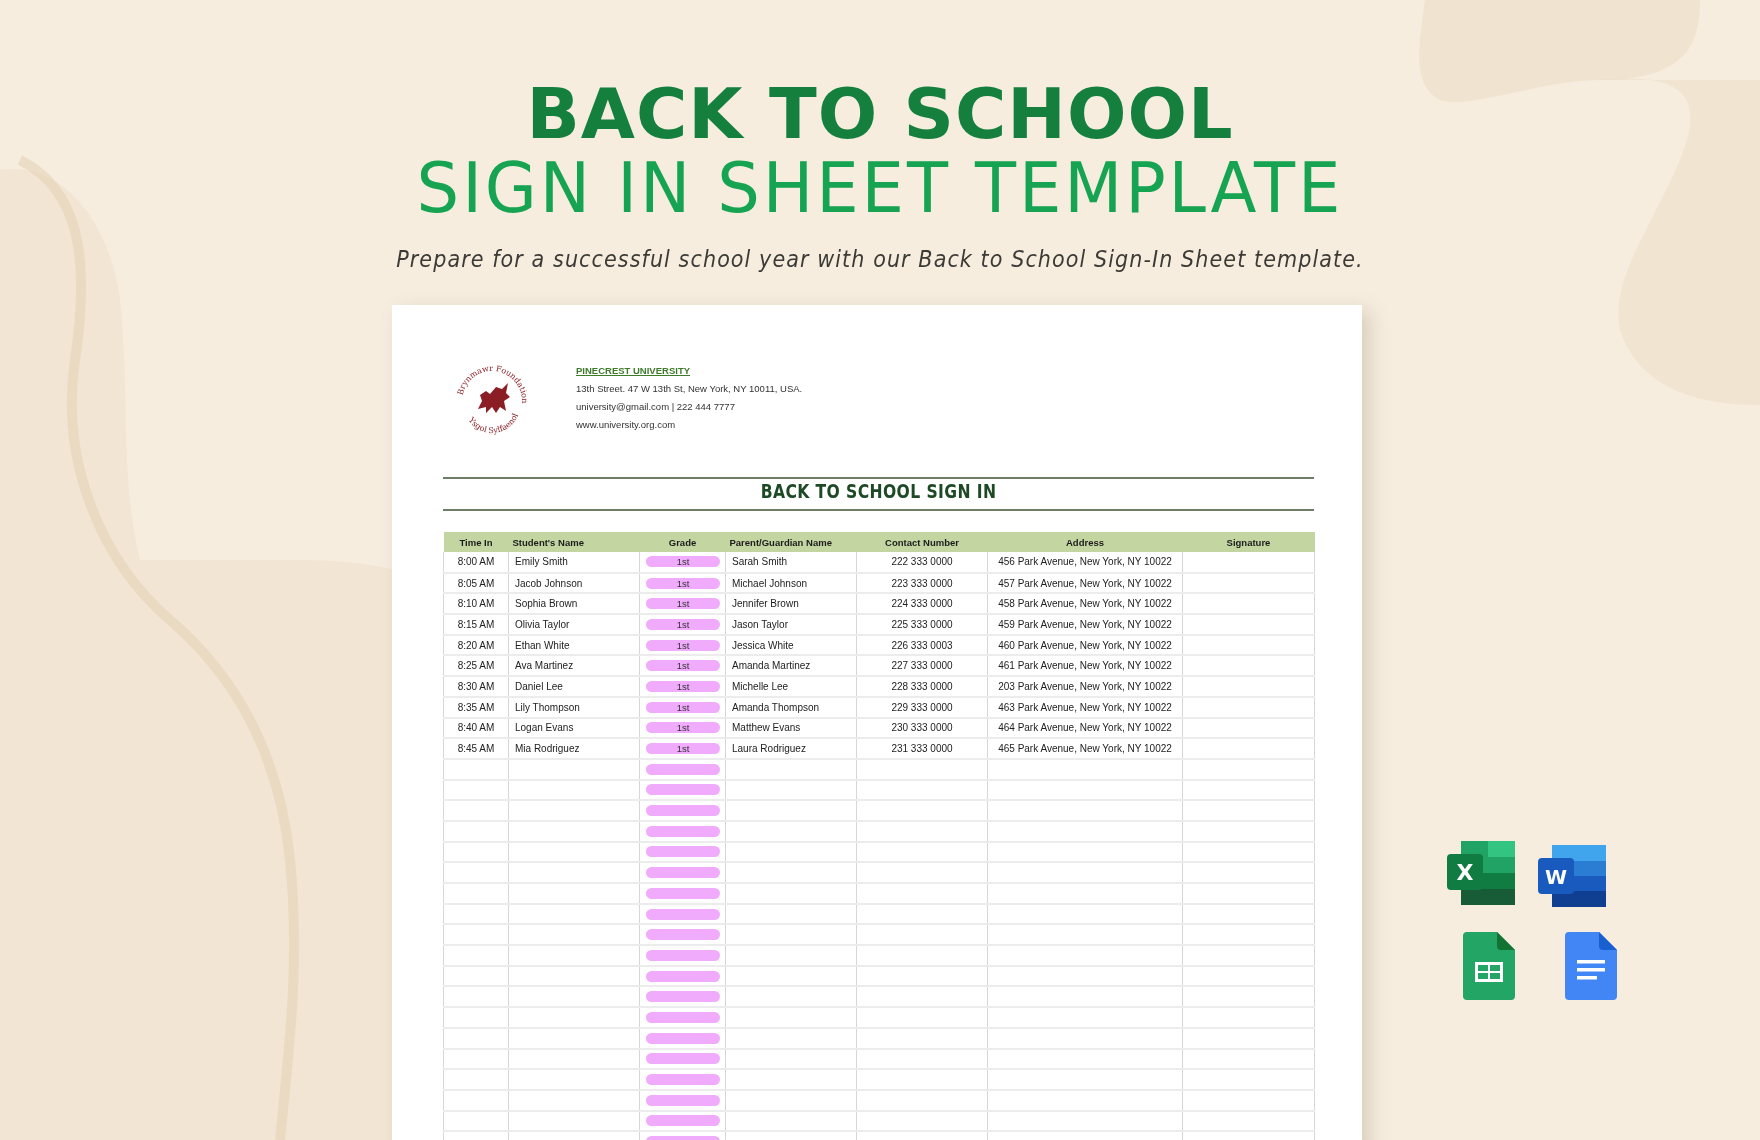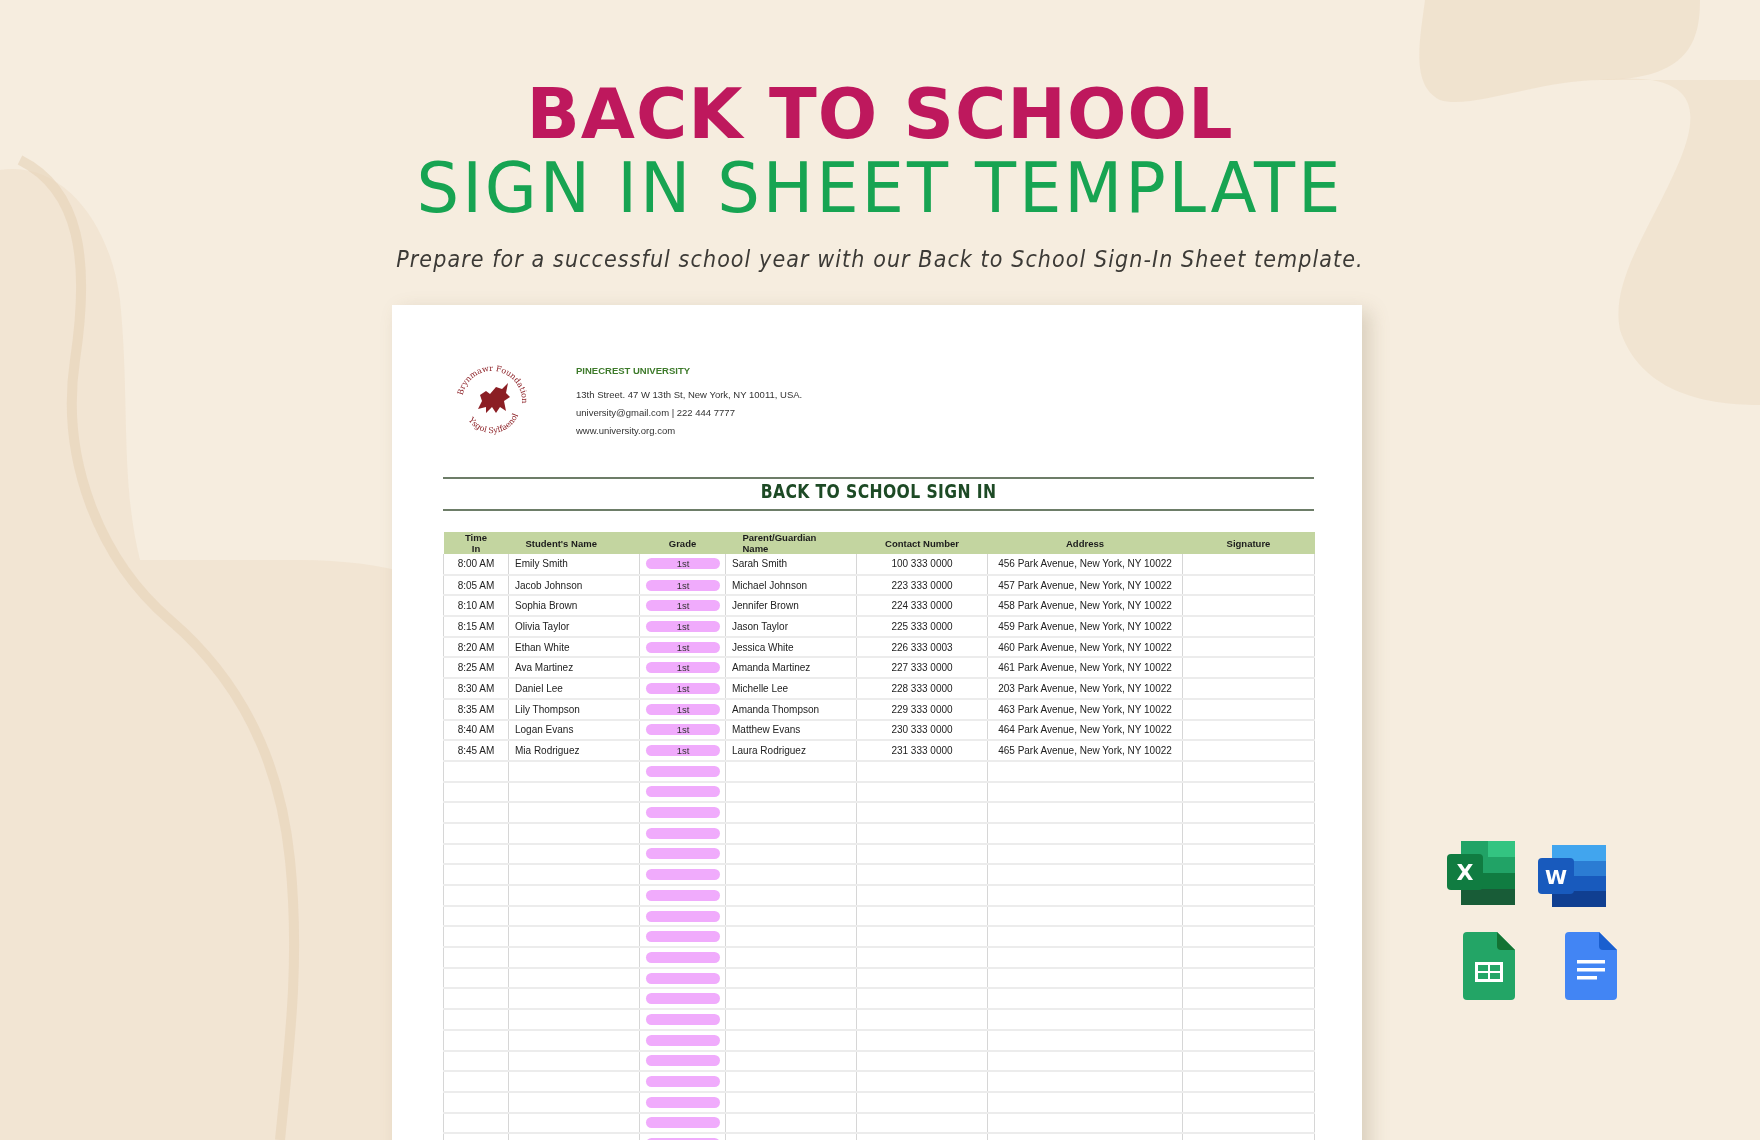--- a/index.html
+++ b/index.html
@@ -6,57 +6,57 @@
   html, body { width: 1760px; height: 1140px; overflow: hidden; }
   body {
     position: relative;
     background: #f6eddf;
     font-family: "Liberation Sans", sans-serif;
   }
   .bg-blob { position: absolute; }
   .hero-title-1 {
     position: absolute; left: 0; width: 1760px; top: 72px;
     text-align: center; font-family: "DejaVu Sans", sans-serif; font-weight: bold;
-    font-size: 70px; letter-spacing: 1px; color: #be185d; line-height: 84px;
+    font-size: 70px; letter-spacing: 1px; color: #15803d; line-height: 84px;
   }
   .hero-title-2 {
     position: absolute; left: 0; width: 1760px; top: 146px;
     text-align: center; font-family: "DejaVu Sans", sans-serif; font-weight: normal;
     font-size: 70px; letter-spacing: 3px; color: #17a452; line-height: 84px;
     transform: scaleX(0.96);
   }
   .hero-sub {
     position: absolute; left: 0; width: 1760px; top: 246px;
     text-align: center; font-family: "DejaVu Sans", sans-serif; font-style: italic;
     font-size: 23px; letter-spacing: 1.2px; color: #3c3a36;
     transform: scaleX(0.9);
   }
   .paper {
     position: absolute; left: 392px; top: 305px; width: 970px; height: 850px;
     background: #ffffff;
     box-shadow: 8px 6px 18px rgba(120,100,70,0.22);
   }
   .logo { position: absolute; left: 60px; top: 56px; width: 80px; height: 80px; }
   .letterhead { position: absolute; left: 184px; top: 60px; font-size: 9.5px; color: #333; }
-  .letterhead .uni { font-weight: bold; color: #3d7a2a; font-size: 9.5px; margin-bottom: 13px; }
+  .letterhead .uni { font-weight: bold; color: #3d7a2a; font-size: 9.5px; margin-bottom: 7px; text-decoration: underline; }
   .letterhead .ln { margin-bottom: 7px; }
   .rule { position: absolute; left: 51px; width: 871px; height: 2px; background: #6d7d68; }
   .sheet-title {
     position: absolute; left: 51px; width: 871px; top: 174px; text-align: center;
     font-family: "DejaVu Sans", sans-serif; font-weight: bold; font-size: 20px;
     color: #1d4a25; transform: scaleX(0.78); letter-spacing: 0.5px;
   }
   table.sheet {
     position: absolute; left: 51px; top: 227px; width: 871px;
     border-collapse: collapse; table-layout: fixed;
     font-size: 10px; color: #222;
   }
   table.sheet th {
     background: #c3d5a0; height: 20px; font-weight: bold; font-size: 9.5px;
-    color: #1c1c1c; border: none; padding: 0 17px;
+    color: #1c1c1c; border: none; padding: 0 4px;
   }
   table.sheet td {
     height: 20.7px; border-left: 1px solid #d6d6d6; border-right: 1px solid #d6d6d6;
     border-bottom: 2px solid #ececec; padding: 0 6px; white-space: nowrap; overflow: hidden;
   }
   .c { text-align: center; }
   .l { text-align: left; }
   .pill {
     display: block; margin: 0 auto; width: 74px; height: 11px; border-radius: 6px;
     background: #f0abfc; font-size: 9.5px; line-height: 11px; text-align: center; color: #333;
@@ -122,21 +122,21 @@
       </tr>
     </thead>
     <tbody id="tbody">
         <tr>
           <td class="c">8:00 AM</td>
           <td class="l">Emily Smith</td>
           <td class="grade">
             <span class="pill">1st</span>
           </td>
           <td class="l">Sarah Smith</td>
-          <td class="c">100 333 0000</td>
+          <td class="c">222 333 0000</td>
           <td class="c">456 Park Avenue, New York, NY 10022</td>
           <td class="c"></td>
         </tr>
         <tr>
           <td class="c">8:05 AM</td>
           <td class="l">Jacob Johnson</td>
           <td class="grade">
             <span class="pill">1st</span>
           </td>
           <td class="l">Michael Johnson</td>

